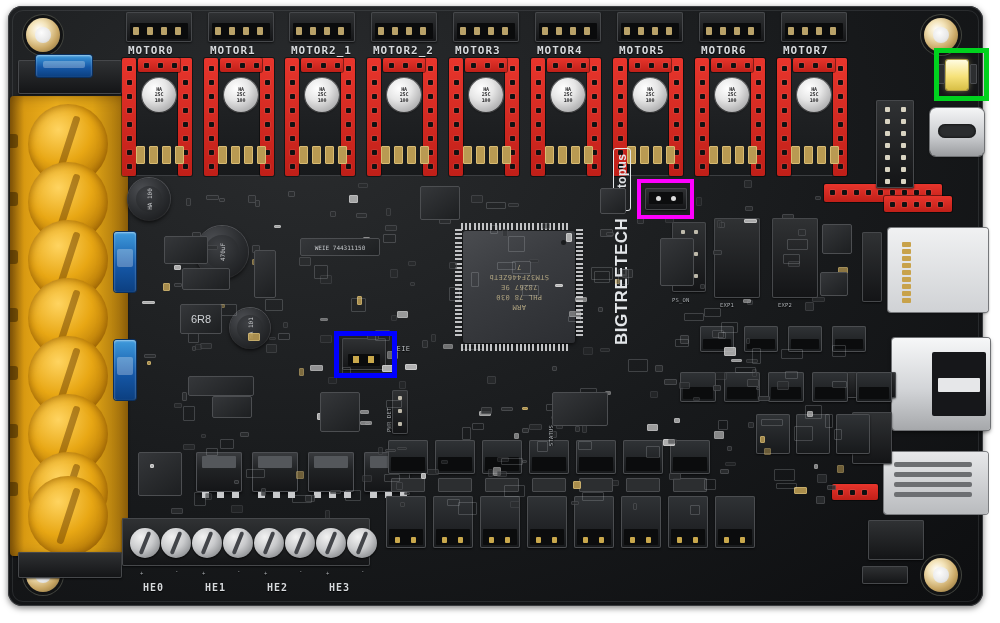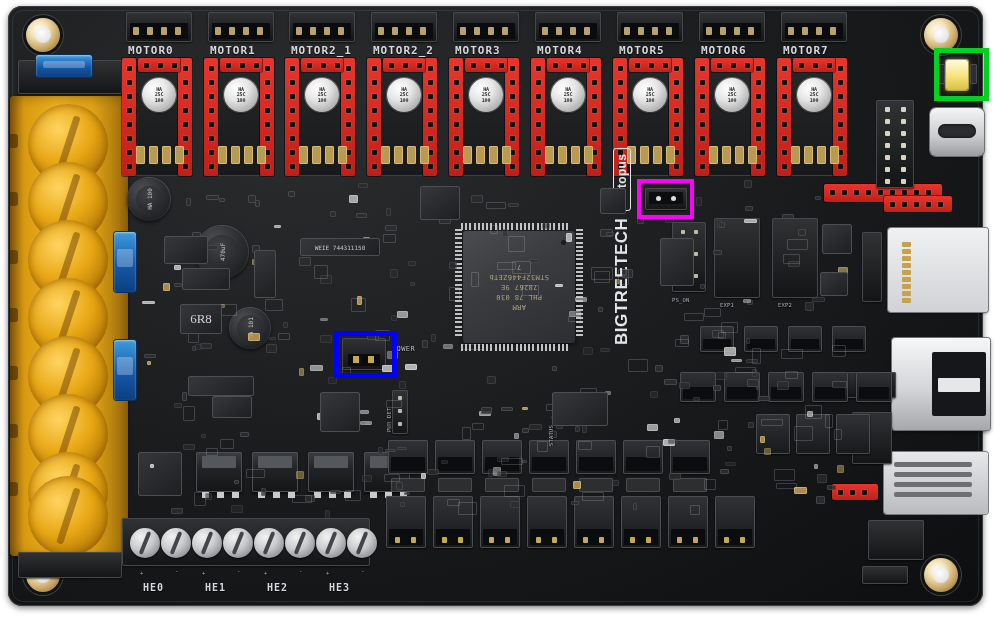--- a/index.html
+++ b/index.html
@@ -914,21 +914,21 @@
       <div class="silk" style="left:329px;top:582px;font-size:10px">HE3</div>
       <div class="silk tiny" style="left:326px;top:570px">+</div>
       <div class="silk tiny" style="left:361px;top:568px">-</div>
     </div>
 
   <div class="blkhdr" style="left:342px;top:338px;width:44px;height:32px">
     <div style="position:absolute;left:6px;right:6px;bottom:4px;height:12px;background:#0a0b0c;border-radius:1px"></div>
     <div class="gold" style="position:absolute;left:11px;bottom:7px;width:6px;height:7px;background:#c9a84c"></div>
     <div class="gold" style="position:absolute;left:26px;bottom:7px;width:6px;height:7px;background:#c9a84c"></div>
   </div>
-  <div class="silk sm" style="left:392px;top:345px">POWER</div>
+  <div class="silk sm" style="left:392px;top:345px">WEIE</div>
   <div class="silk tiny vert" style="left:386px;top:432px">PWR DET</div>
   <div class="blkhdr" style="left:392px;top:390px;width:16px;height:44px">
     <div class="p" style="left:6px;top:6px"></div>
       <div class="p" style="left:6px;top:19px"></div>
       <div class="p" style="left:6px;top:32px"></div>
   </div>
 
   <div class="blkhdr" style="left:645px;top:188px;width:42px;height:22px">
     <div style="position:absolute;left:4px;right:4px;top:4px;height:12px;background:#0c0d0e;border-radius:1px"></div>
     <div style="position:absolute;left:11px;top:8px;width:5px;height:5px;background:#dcdcdc;border-radius:50%"></div>
@@ -1389,21 +1389,21 @@
       <div class="" style="position:absolute;left:594px;top:271px;width:16px;height:12px;border:1px solid rgba(200,205,210,.22);border-radius:1px"></div>
       <div class="" style="position:absolute;left:386px;top:400px;width:16px;height:8px;border:1px solid rgba(200,205,210,.22);border-radius:1px"></div>
       <div class="" style="position:absolute;left:684px;top:313px;width:20px;height:8px;border:1px solid rgba(200,205,210,.22);border-radius:1px"></div>
       <div class="" style="position:absolute;left:471px;top:272px;width:8px;height:15px;border:1px solid rgba(200,205,210,.22);border-radius:1px"></div>
       <div class="" style="position:absolute;left:216px;top:304px;width:21px;height:12px;border:1px solid rgba(200,205,210,.22);border-radius:1px"></div>
       <div class="" style="position:absolute;left:752px;top:348px;width:9px;height:16px;border:1px solid rgba(200,205,210,.22);border-radius:1px"></div>
     </div>
 
   <div class="ic" style="left:164px;top:236px;width:44px;height:28px"></div>
   <div class="ic" style="left:180px;top:304px;width:42px;height:30px">
-    <div style="position:absolute;inset:0;color:#cfd2d5;font-size:13px;font-family:Liberation Serif, serif;display:flex;align-items:center;justify-content:center">6R8</div>
+    <div style="position:absolute;inset:0;color:#cfd2d5;font-size:11px;font-family:Liberation Sans, sans-serif;display:flex;align-items:center;justify-content:center">6R8</div>
   </div>
   <div class="ic" style="left:188px;top:376px;width:66px;height:20px"></div>
   <div class="ic" style="left:212px;top:396px;width:40px;height:22px"></div>
   <div class="ic" style="left:320px;top:392px;width:40px;height:40px"></div>
   <div class="ic" style="left:254px;top:250px;width:22px;height:48px"></div>
   <div class="ic" style="left:300px;top:238px;width:80px;height:18px">
     <div style="position:absolute;inset:0;color:#c3c6c9;font-size:6px;font-family:'DejaVu Sans Mono',monospace;display:flex;align-items:center;justify-content:center">WEIE 744311150</div>
   </div>
   <div class="ic" style="left:182px;top:268px;width:48px;height:22px"></div>
   <div class="ic" style="left:420px;top:186px;width:40px;height:34px"></div>

